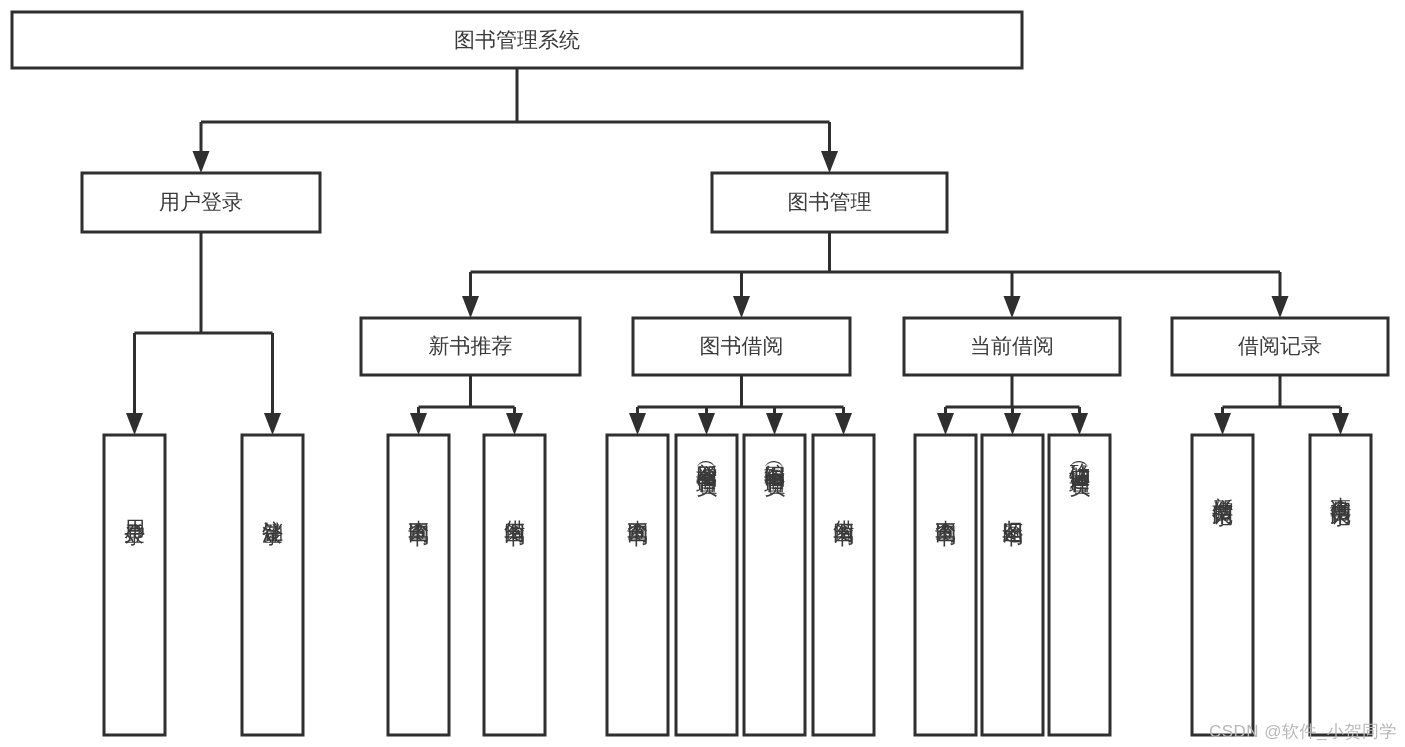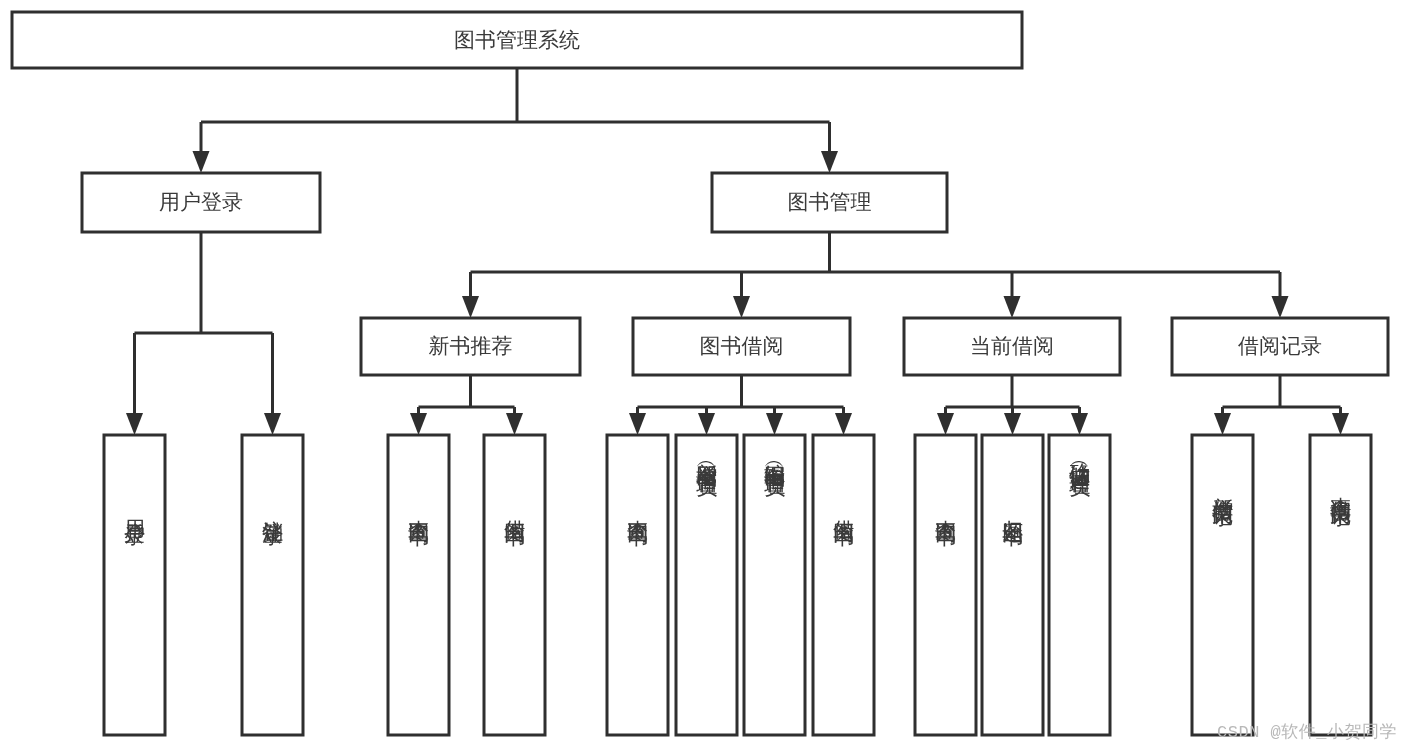--- a/index.html
+++ b/index.html
@@ -66,21 +66,21 @@
     position: absolute;
     display: flex;
     align-items: flex-start;
     justify-content: center;
     pointer-events: none;
   }
   .watermark {
     position: absolute;
     right: 8px;
     bottom: 4px;
-    font-family: Liberation Mono, monospace;
+    font-family: Liberation Sans, sans-serif;
     font-size: 17px;
     color: #b8b8b8;
     letter-spacing: 0.5px;
     white-space: nowrap;
   }
 </style>
 </head>
 <body>
 
 <div id="diagram-root">

